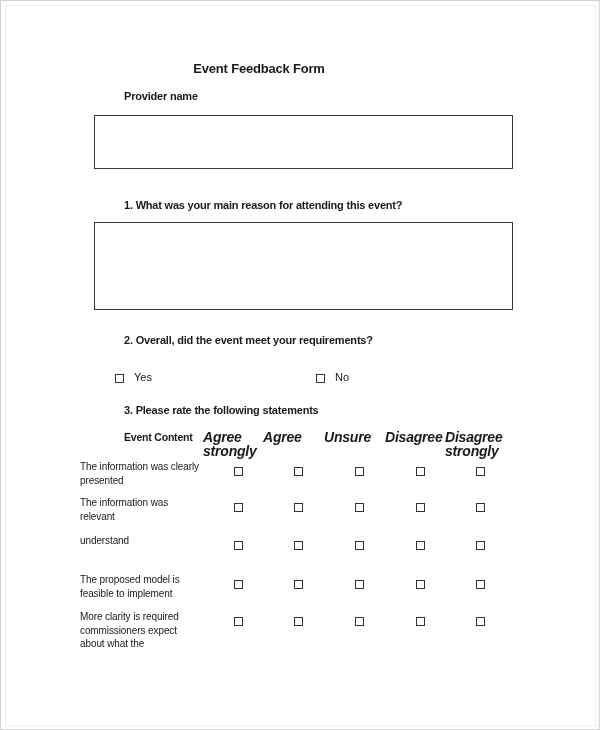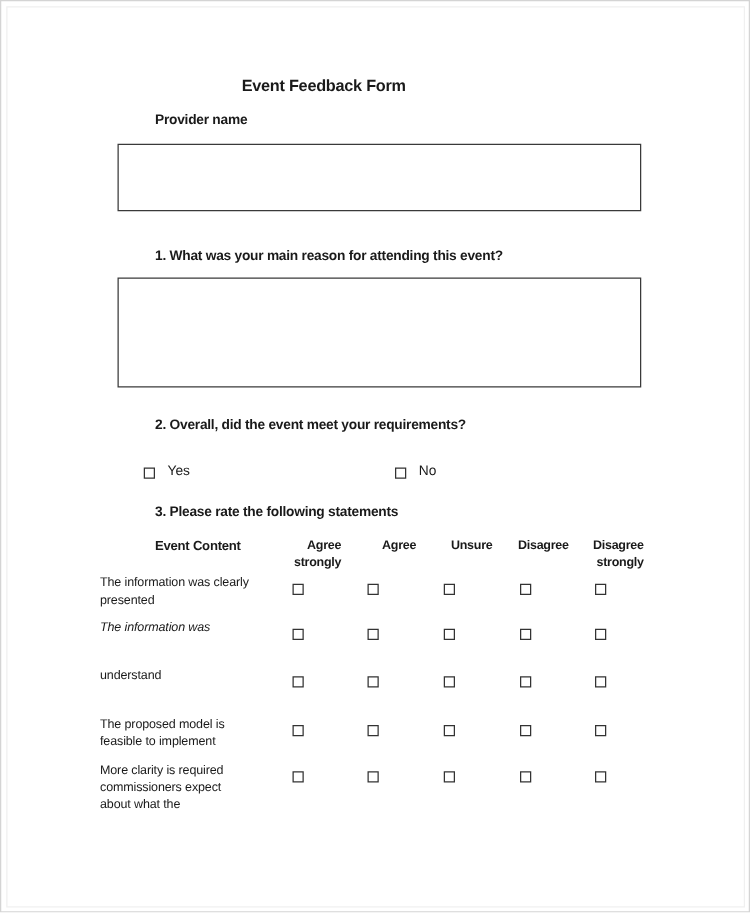--- a/index.html
+++ b/index.html
@@ -23,22 +23,22 @@
   .label { font-size: 11px; font-weight: bold; letter-spacing: -0.2px; white-space: nowrap; padding-left: 44px; }
   .box {
     position: absolute; border: 1.5px solid #3a3a3a; background: #fff; box-sizing: border-box;
   }
   .cb {
     position: absolute; width: 7px; height: 7px; border: 1px solid #333; box-sizing: content-box;
     background: #fff;
   }
   .opt-label { font-size: 11px; }
   .col-head {
-    position: absolute; width: 70px; text-align: right; font-size: 10px; font-weight: bold;
-    line-height: 14px; letter-spacing: -0.2px;
+    position: absolute; width: 70px; text-align: left; font-size: 14px; font-weight: bold;
+    line-height: 14px; letter-spacing: -0.2px; font-style: italic;
   }
   .row-text {
     position: absolute; left: 80px; width: 130px; font-size: 10px; line-height: 13.5px;
     letter-spacing: -0.1px;
   }
 </style>
 </head>
 <body>
 
 <div class="frame-outer"></div>
@@ -85,22 +85,23 @@
 <div class="row-text" style="top:460px;">
   <div>The information was clearly</div>
   <div>presented</div>
 </div>
 <div class="cb" style="left:234px; top:467px;"></div>
 <div class="cb" style="left:294px; top:467px;"></div>
 <div class="cb" style="left:355px; top:467px;"></div>
 <div class="cb" style="left:416px; top:467px;"></div>
 <div class="cb" style="left:476px; top:467px;"></div>
 
-<div class="row-text" style="top:496px;font-style:italic;">
+<div class="row-text" style="top:496px;">
   <div>The information was</div>
+  <div>relevant</div>
 </div>
 <div class="cb" style="left:234px; top:503px;"></div>
 <div class="cb" style="left:294px; top:503px;"></div>
 <div class="cb" style="left:355px; top:503px;"></div>
 <div class="cb" style="left:416px; top:503px;"></div>
 <div class="cb" style="left:476px; top:503px;"></div>
 
 <div class="row-text" style="top:534px;">
   <div>understand</div>
 </div>

